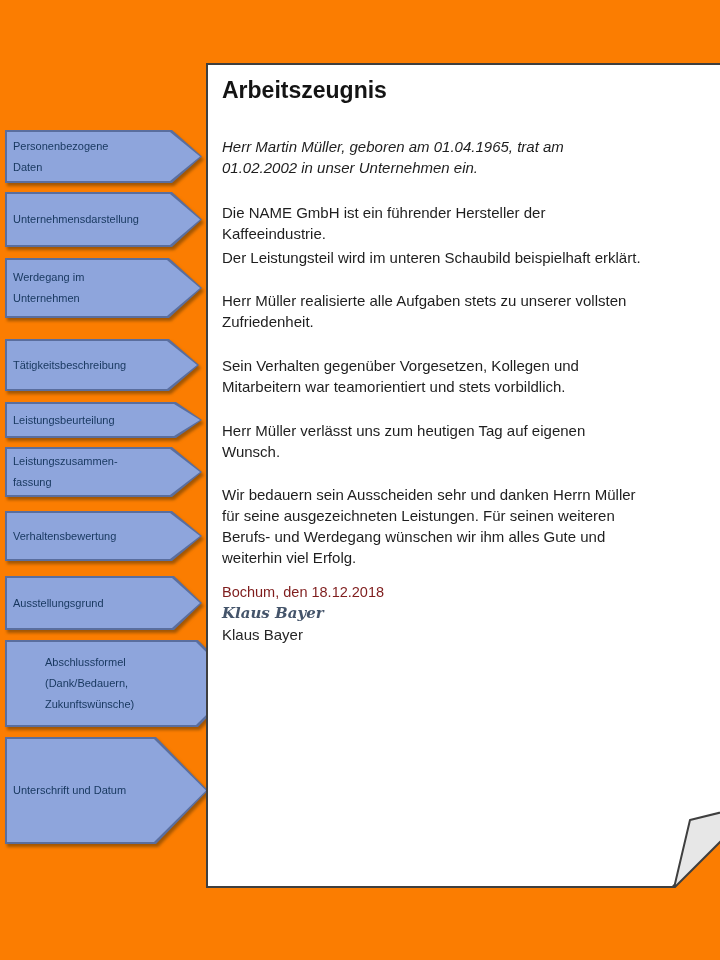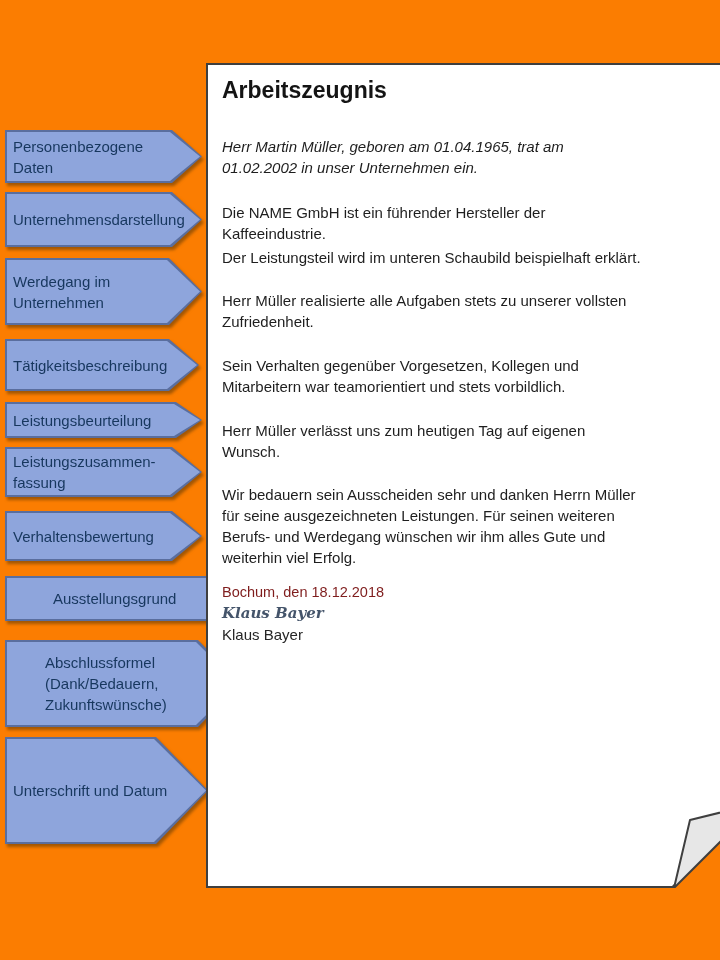--- a/index.html
+++ b/index.html
@@ -24,32 +24,32 @@
   .arrow .edge { inset: 0; background: #5A6E9E; }
   .arrow .fill { inset: 2px; background: #8EA5DC; }
   .arrow .label {
     position: relative;
     display: flex;
     align-items: center;
     height: 100%;
     padding: 0 6px 0 8px;
     box-sizing: border-box;
     color: #17375E;
-    font-size: 15px;
+    font-size: 11px;
     line-height: 21px;
     white-space: pre-line;
   }
   .a1  { top: 130px; height: 53px;  width: 197px; --t: 30px; }
   .a2  { top: 192px; height: 55px;  width: 197px; --t: 30px; }
-  .a3  { top: 258px; height: 67px;  width: 197px; --t: 33px; }
+  .a3  { top: 258px; height: 60px;  width: 197px; --t: 33px; }
   .a4  { top: 339px; height: 52px;  width: 194px; --t: 30px; }
   .a5  { top: 402px; height: 36px;  width: 197px; --t: 26px; }
   .a6  { top: 447px; height: 50px;  width: 197px; --t: 30px; }
   .a7  { top: 511px; height: 50px;  width: 197px; --t: 30px; }
-  .a8  { top: 576px; height: 45px;  width: 197px; padding-left: 40px; --t: 28px; }
+  .a8  { top: 576px; height: 54px;  width: 197px; --t: 28px; }
   .a9  { top: 640px; height: 87px;  width: 203px; padding-left: 32px; --t: 42px; }
   .a10 { top: 737px; height: 107px; width: 203px; --t: 52px; }
 
   
   .doc {
     position: absolute;
     left: 206px; top: 63px;
     width: 554px; height: 825px;
   }
   .doc .sheet-edge, .doc .sheet-fill {

